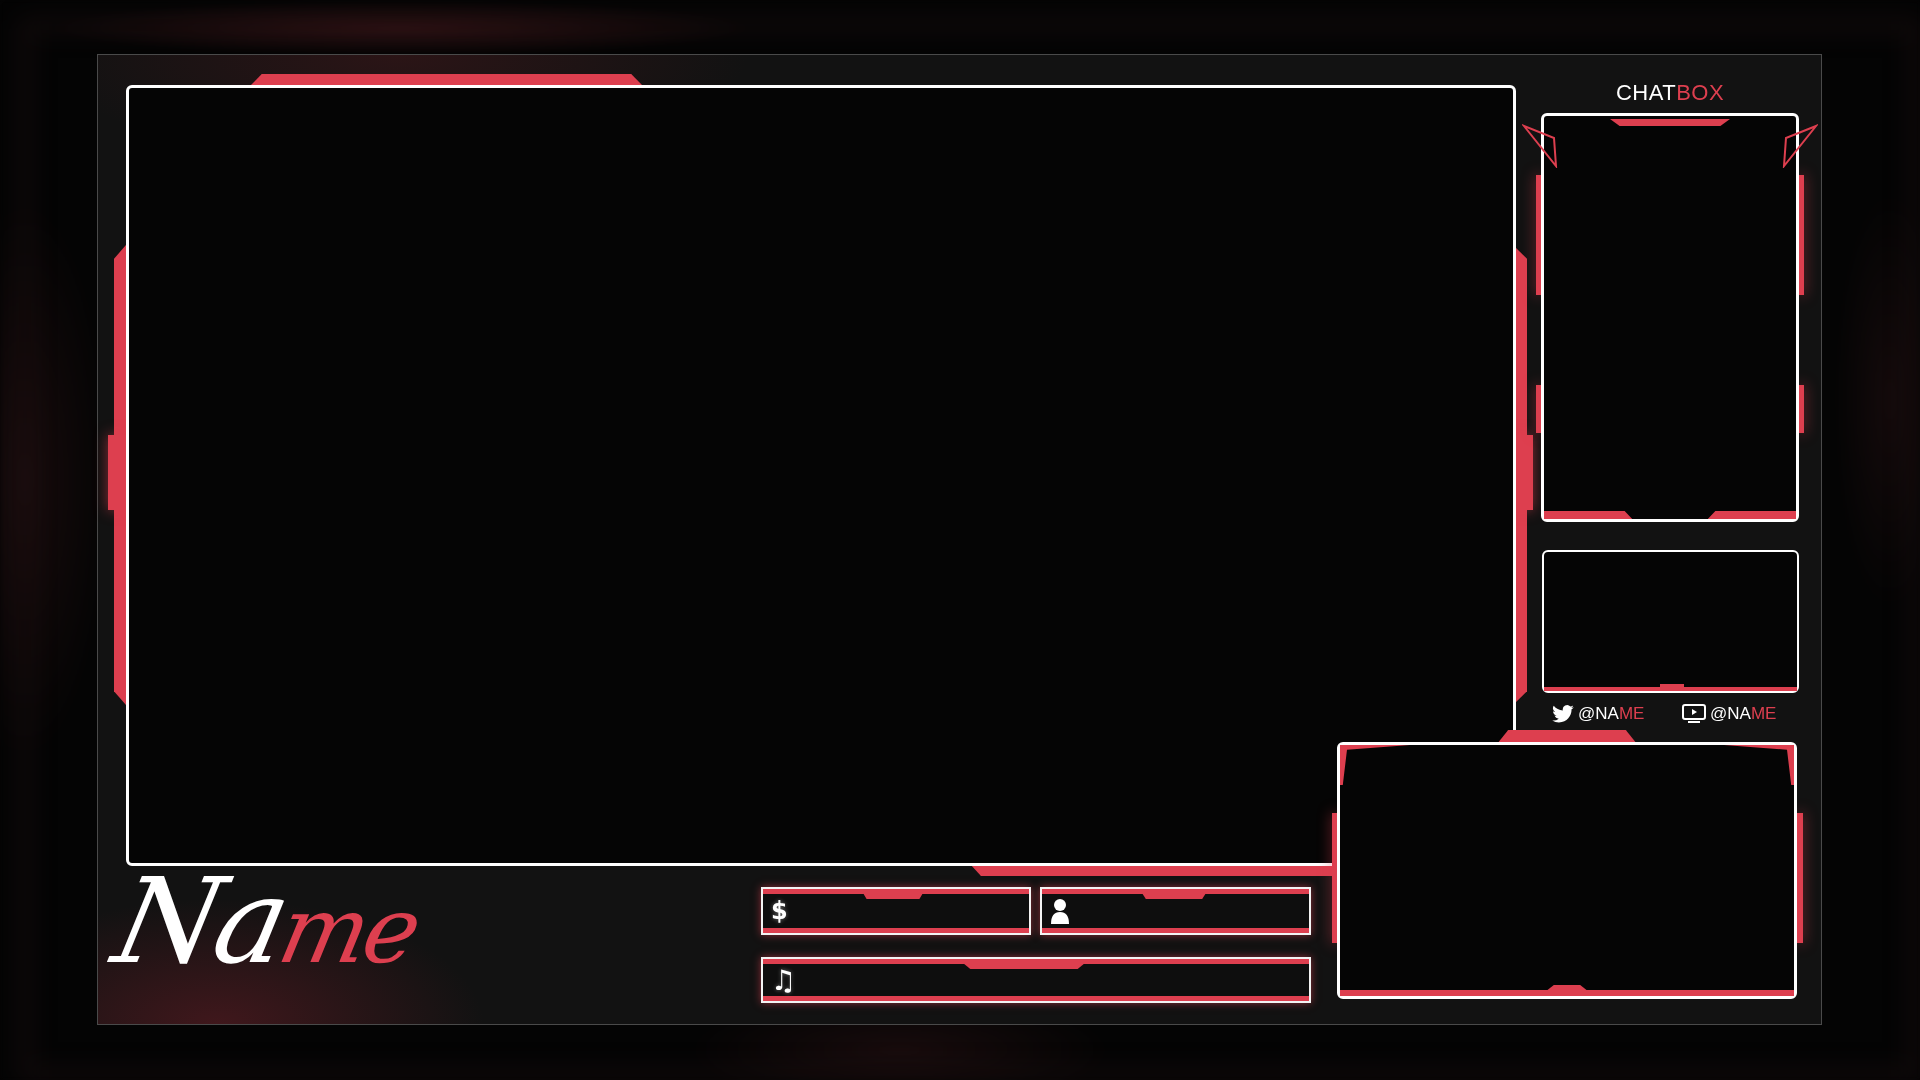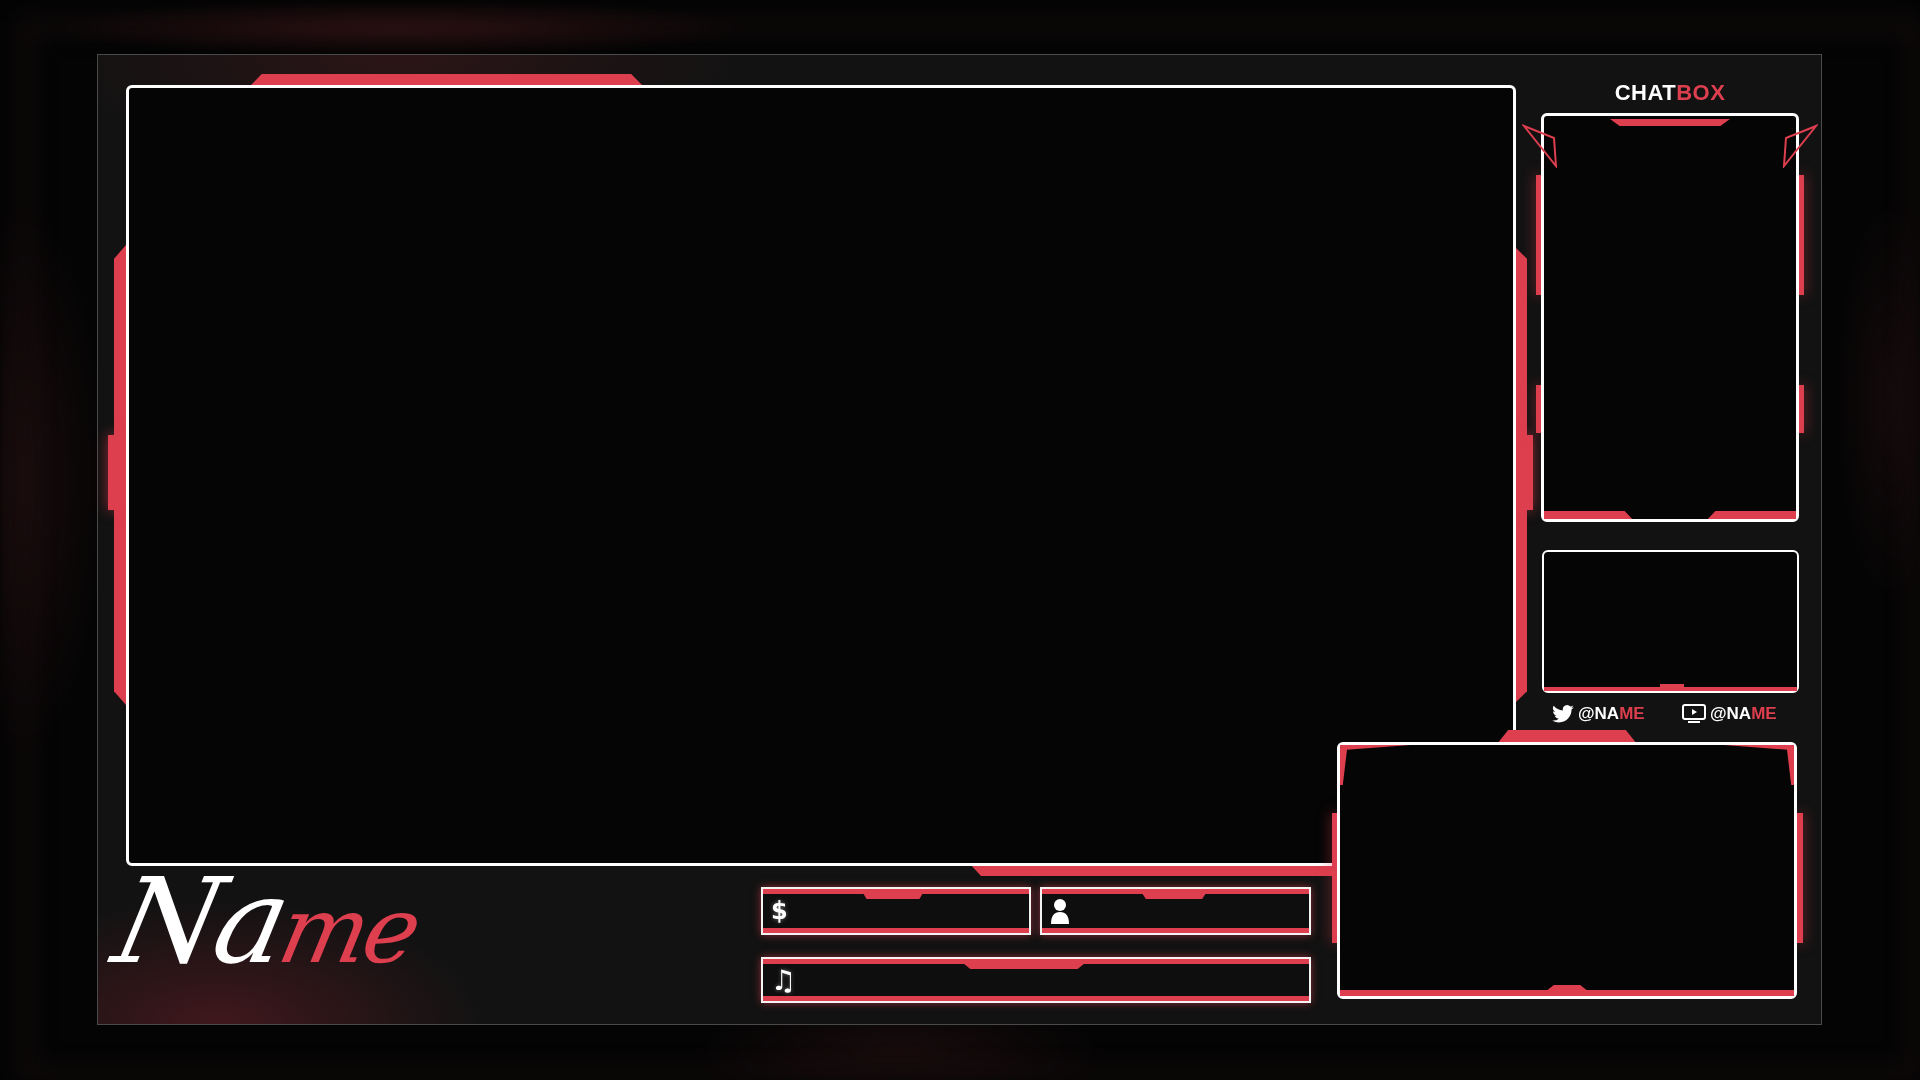--- a/index.html
+++ b/index.html
@@ -49,27 +49,27 @@
   .bar-notch {
     position:absolute; top:4px; height:6px; background:#dd3f4f;
     clip-path: polygon(0 0, 100% 0, 94% 100%, 6% 100%);
   }
   .bar-icon {
     position:absolute; left:8px; top:50%; transform:translateY(-50%);
     color:#fff; font-weight:bold; font-size:24px; text-shadow:0 0 4px rgba(255,255,255,.4);
   }
   .chat-title {
     position:absolute; left:1541px; top:80px; width:258px; text-align:center;
-    font-family:"Liberation Sans", sans-serif; font-weight:bold; font-size:22px; letter-spacing:0.5px;
+    font-family:"Liberation Sans", sans-serif; font-weight:normal; font-size:22px; letter-spacing:0.5px;
   }
   .white { color:#ffffff; }
   .redtxt { color:#dd3f4f; }
   .social {
     position:absolute; top:700px; height:28px; display:flex; align-items:center; gap:4px;
-    font-family:"Liberation Sans", sans-serif; font-weight:bold; font-size:17px;
+    font-family:"Liberation Sans", sans-serif; font-weight:normal; font-size:17px;
   }
   .name-logo {
     position:absolute; left:118px; top:862px;
     font-family:"DejaVu Serif", serif; font-style:italic; font-size:118px; line-height:1;
     transform: skewX(-12deg);
     letter-spacing:-4px;
   }
   .name-logo .n1 { color:#ffffff; }
   .name-logo .n2 { color:#dd3f4f; font-size:92px; }
   .corner-spike {

